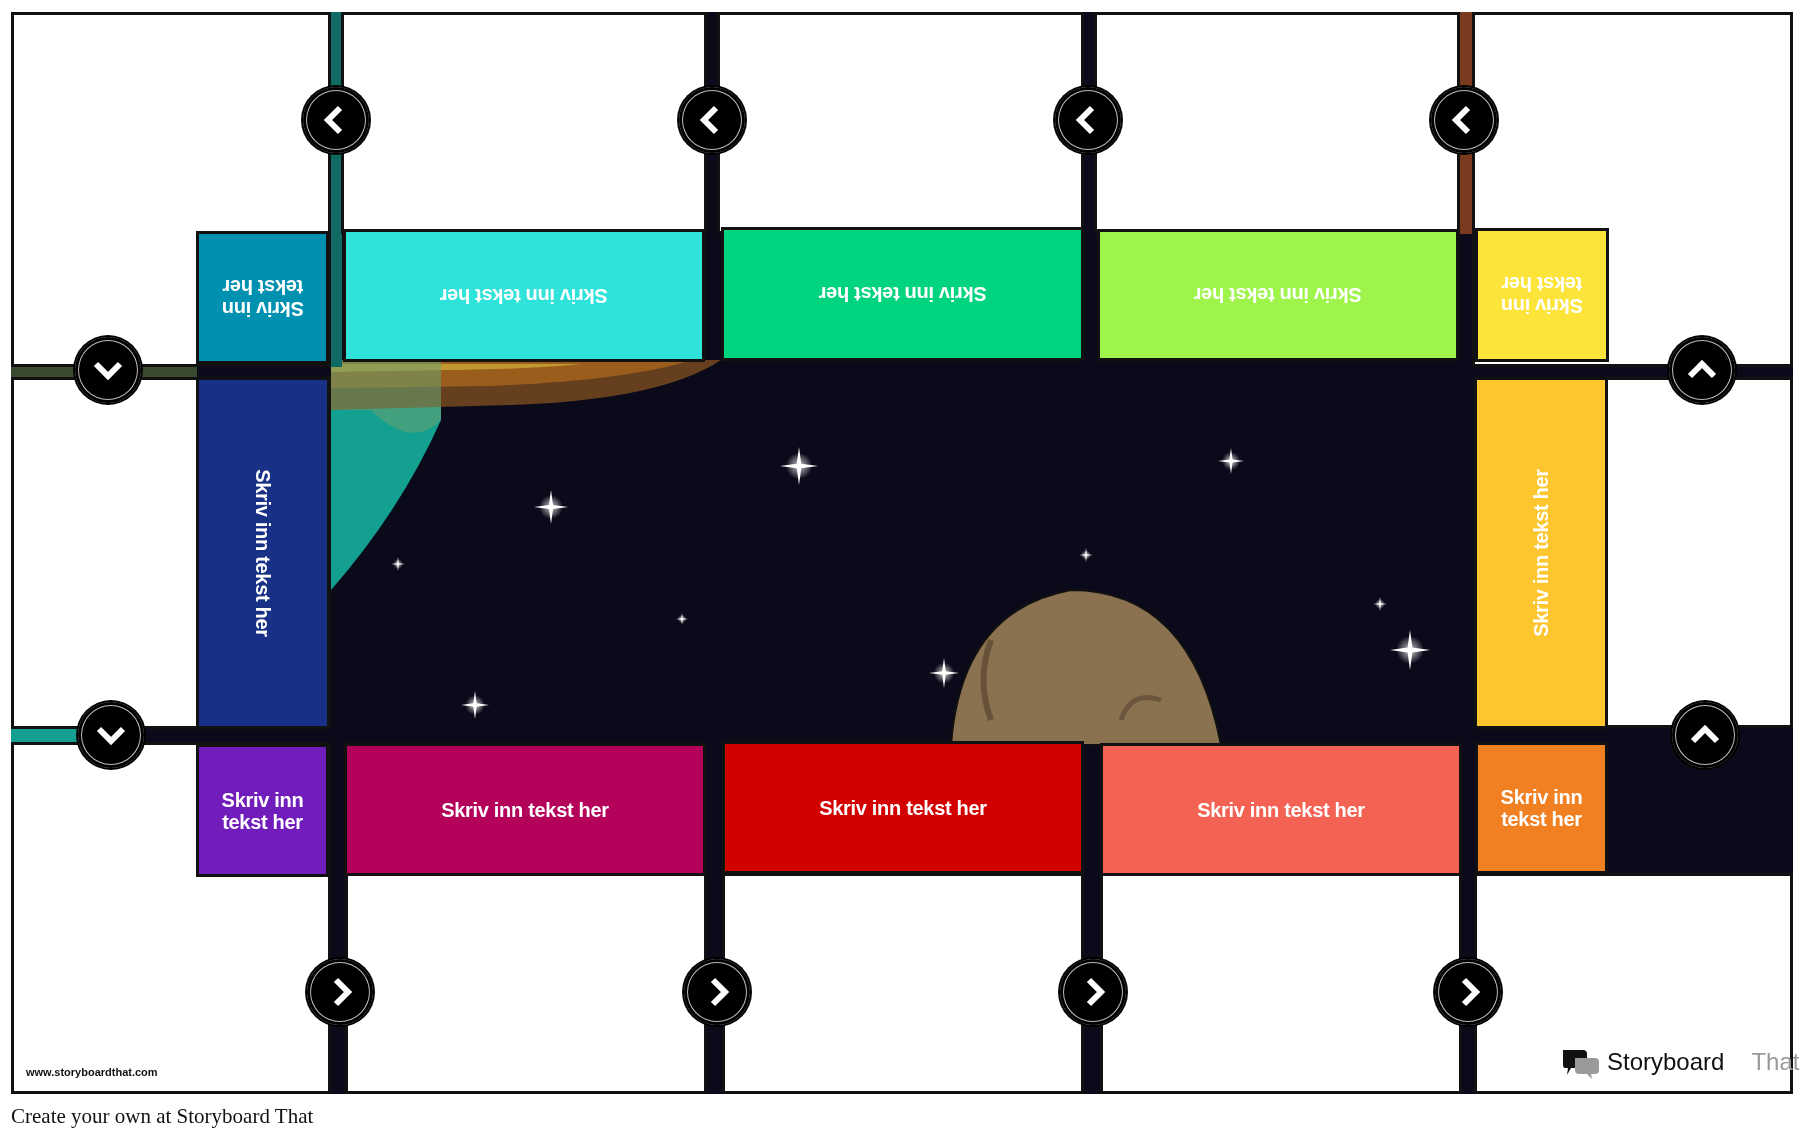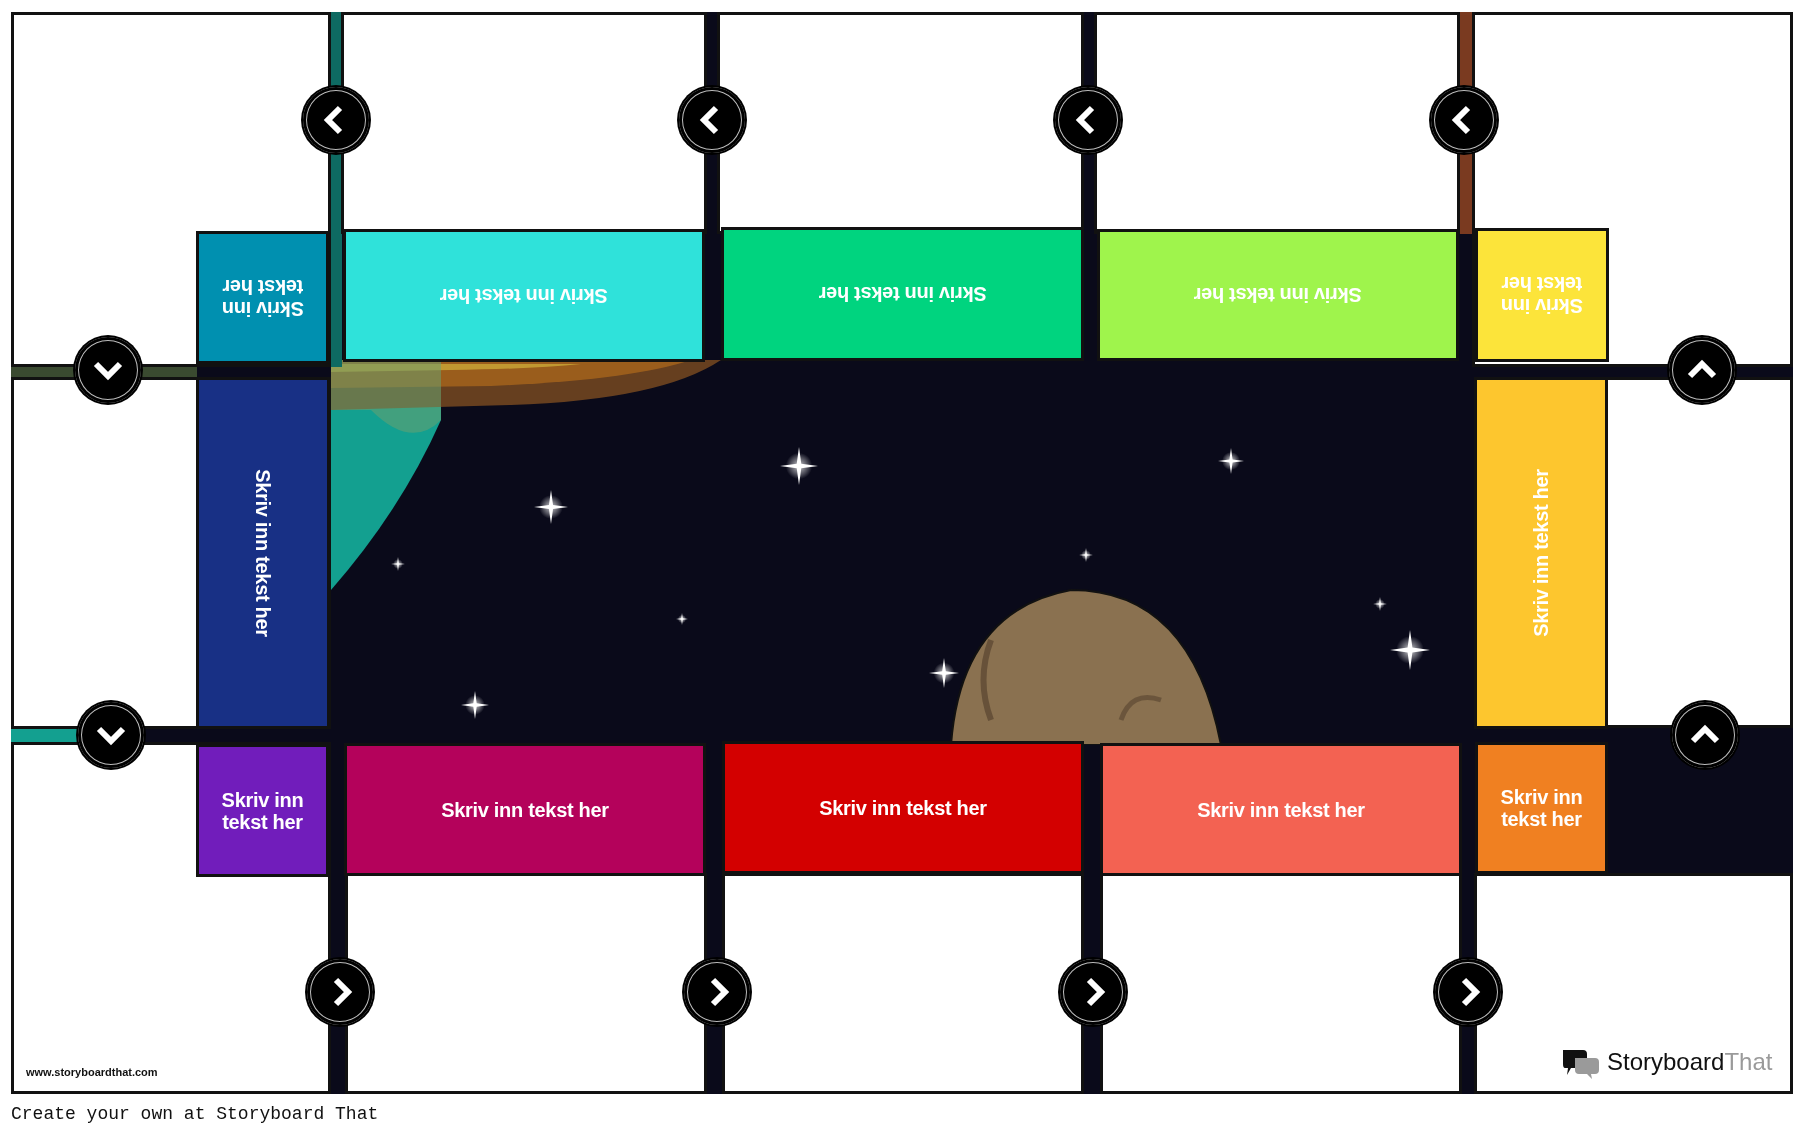--- a/index.html
+++ b/index.html
@@ -11,21 +11,21 @@
   .label span { display:block; }
   .flip span { transform:rotate(180deg); }
   .rot-cw span { transform:rotate(90deg); white-space:nowrap; }
   .rot-ccw span { transform:rotate(-90deg); white-space:nowrap; }
   .small span { width:110px; }
   .arrow { position:absolute; width:66px; height:66px; border-radius:50%; background:#000; box-shadow:0 0 0 2px #000, inset 0 0 0 3px #000, inset 0 0 0 4px #bbb; display:flex; align-items:center; justify-content:center; transform:translate(-50%,-50%); cursor:pointer; }
   .arrow svg { width:36px; height:36px; }
   .hband { position:absolute; height:14px; }
   .vband { position:absolute; width:14px; }
   .star { position:absolute; transform:translate(-50%,-50%); }
-  .footer-text { position:absolute; left:11px; top:1104px; font-size:18px; color:#111; font-family:Liberation Mono, monospace; }
+  .footer-text { position:absolute; left:11px; top:1104px; font-size:21px; color:#111; font-family:Liberation Serif, serif; }
   .watermark { position:absolute; left:26px; top:1066px; font-size:11px; font-weight:bold; color:#111; font-family:"Liberation Sans", sans-serif; }
   .logo { position:absolute; left:1561px; top:1048px; display:flex; align-items:flex-start; gap:6px; font-size:24px; font-family:"Liberation Sans", sans-serif; }
   .logo .a { color:#111; }
   .logo .b { color:#9a9a9a; }
 </style>
 </head>
 <body>
 
 <div class="board"></div>
 
@@ -268,15 +268,15 @@
     </svg>
   </div>
 
 <div class="watermark">www.storyboardthat.com</div>
 <div class="logo">
   <svg width="40" height="32" viewBox="0 0 40 32">
     <path d="M2 2 H22 Q26 2 26 6 V16 Q26 20 22 20 H10 L6 27 L7 20 H4 Q2 20 2 16 Z" fill="#111"></path>
     <path d="M14 10 H34 Q38 10 38 14 V22 Q38 26 34 26 H30 L31 31 L26 26 H18 Q14 26 14 22 Z" fill="#9a9a9a"></path>
   </svg>
   <span class="a">Storyboard</span>
-    <span class="b" style="margin-left:-6px;">That</span>
+    <span class="b" style="margin-left:-6px;padding-left:27px;">That</span>
 </div>
 <div class="footer-text">Create your own at Storyboard That</div>
 
 </body></html>

